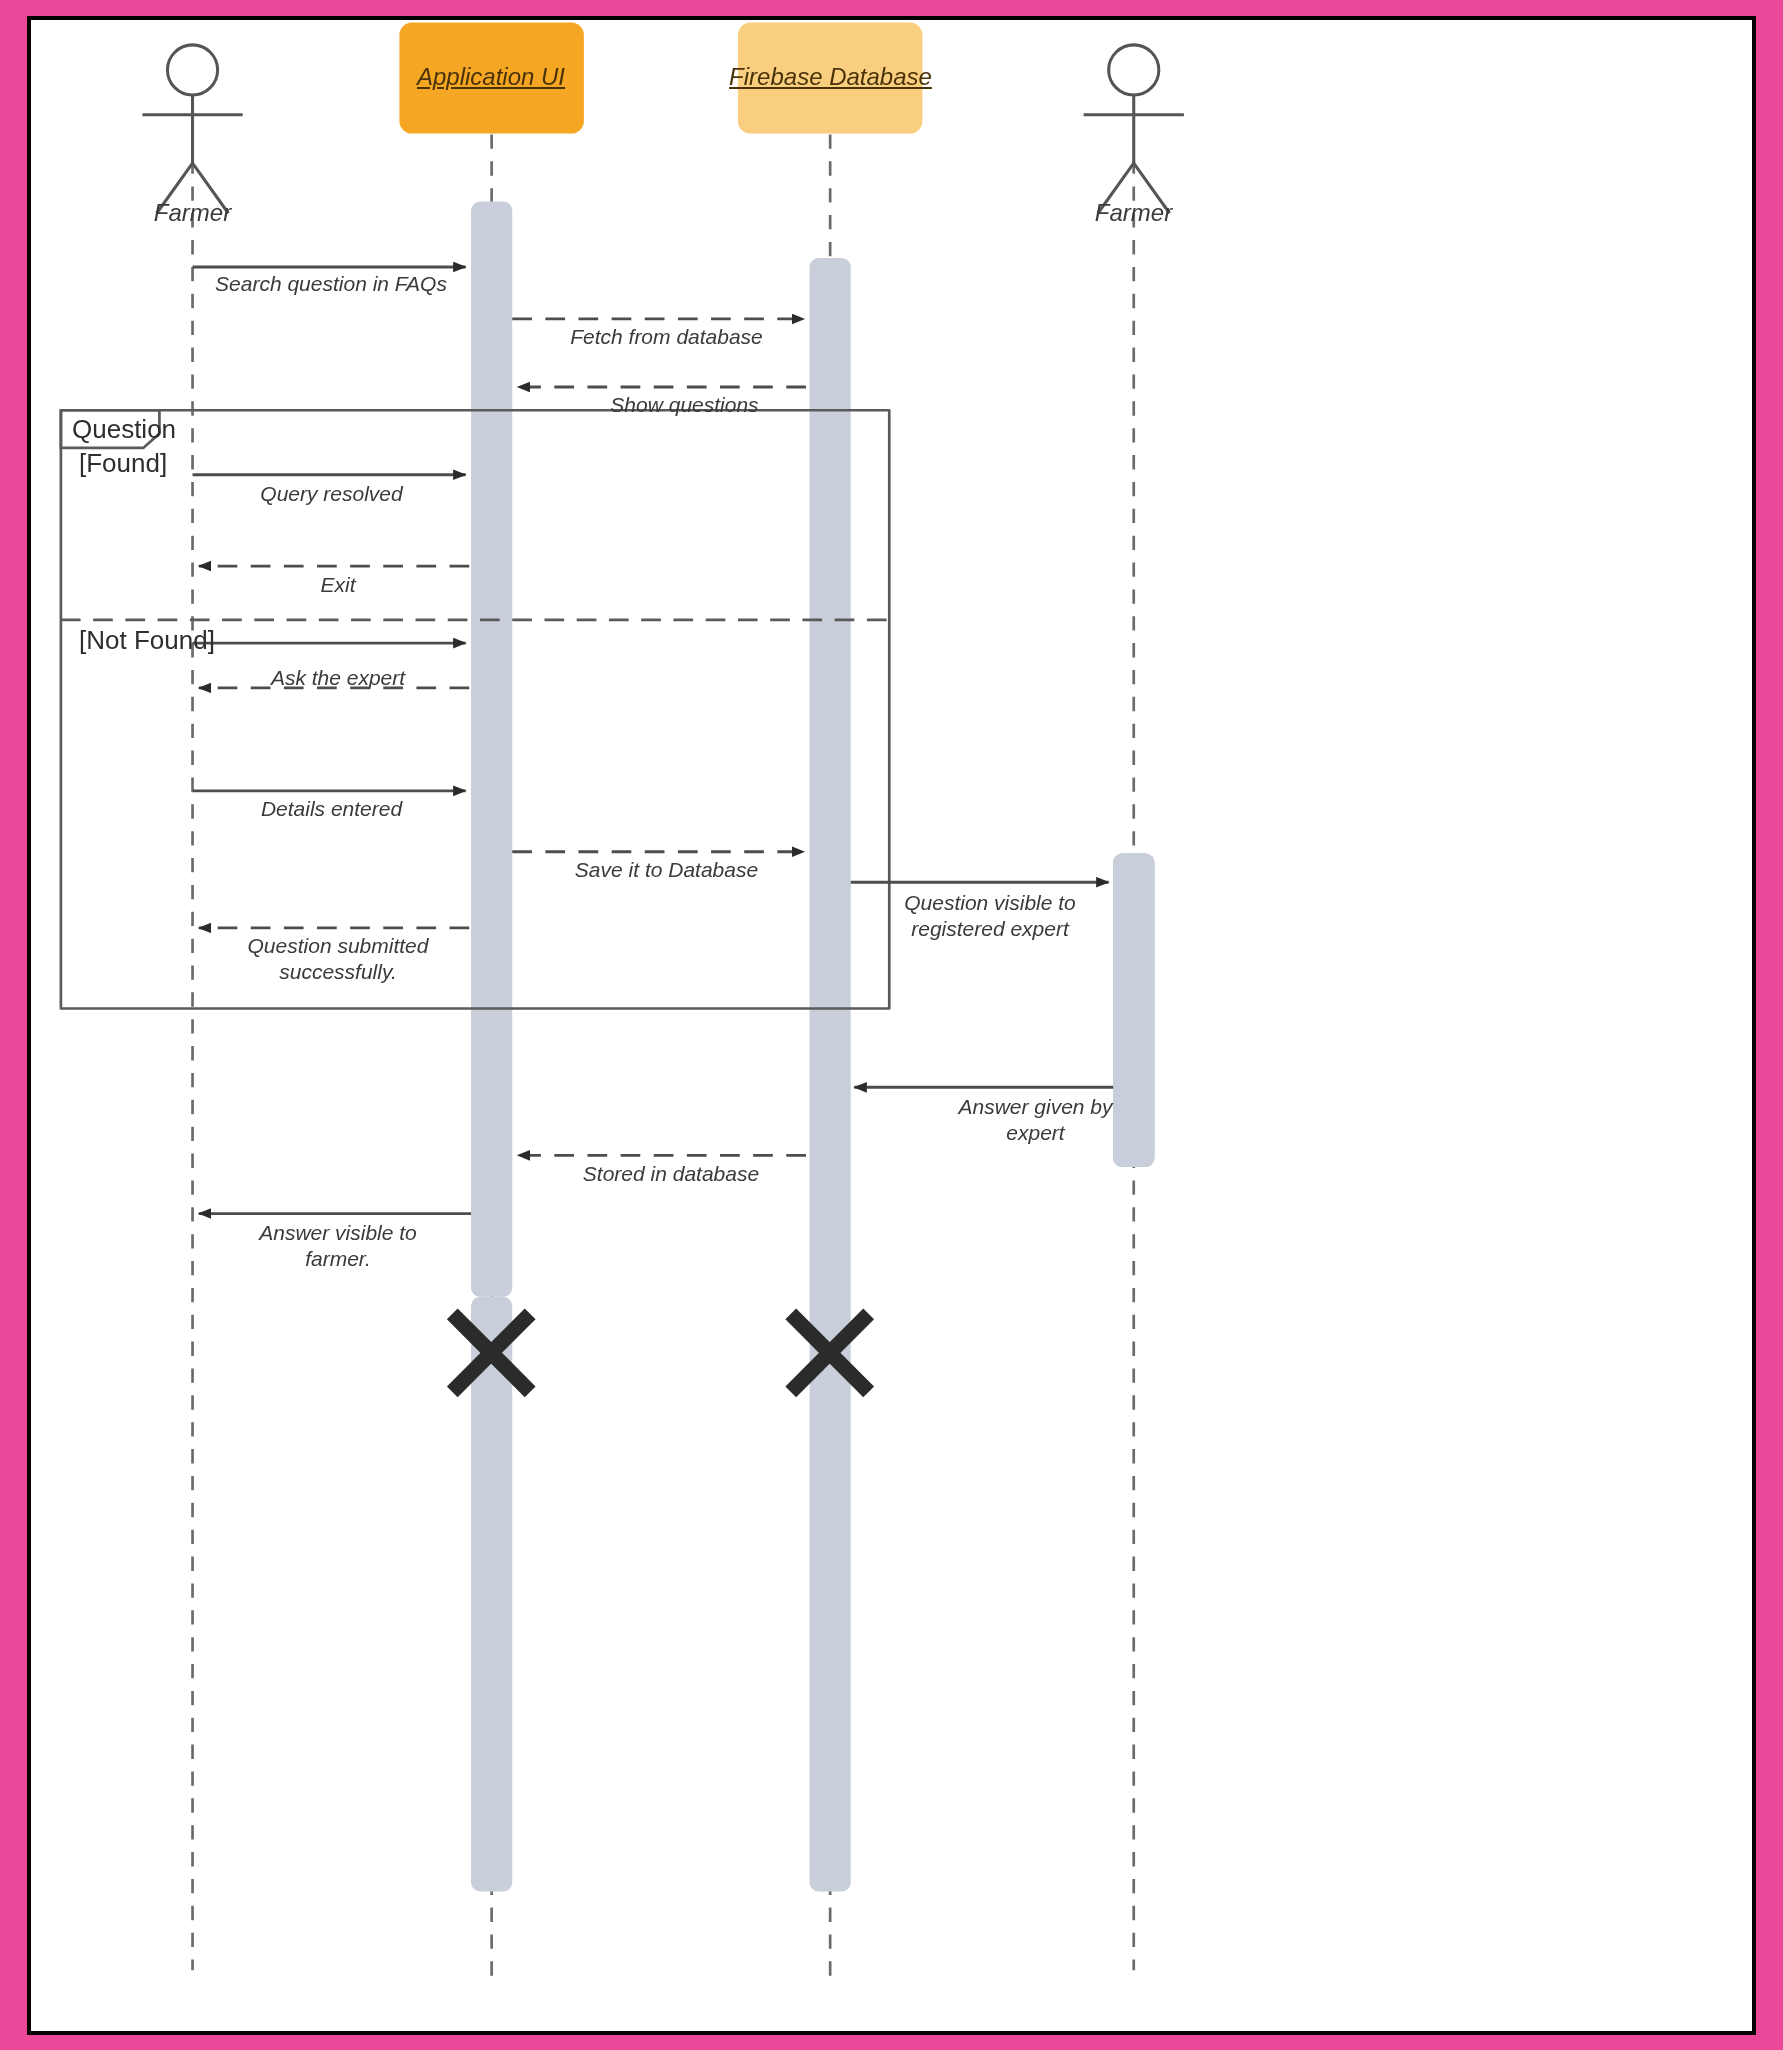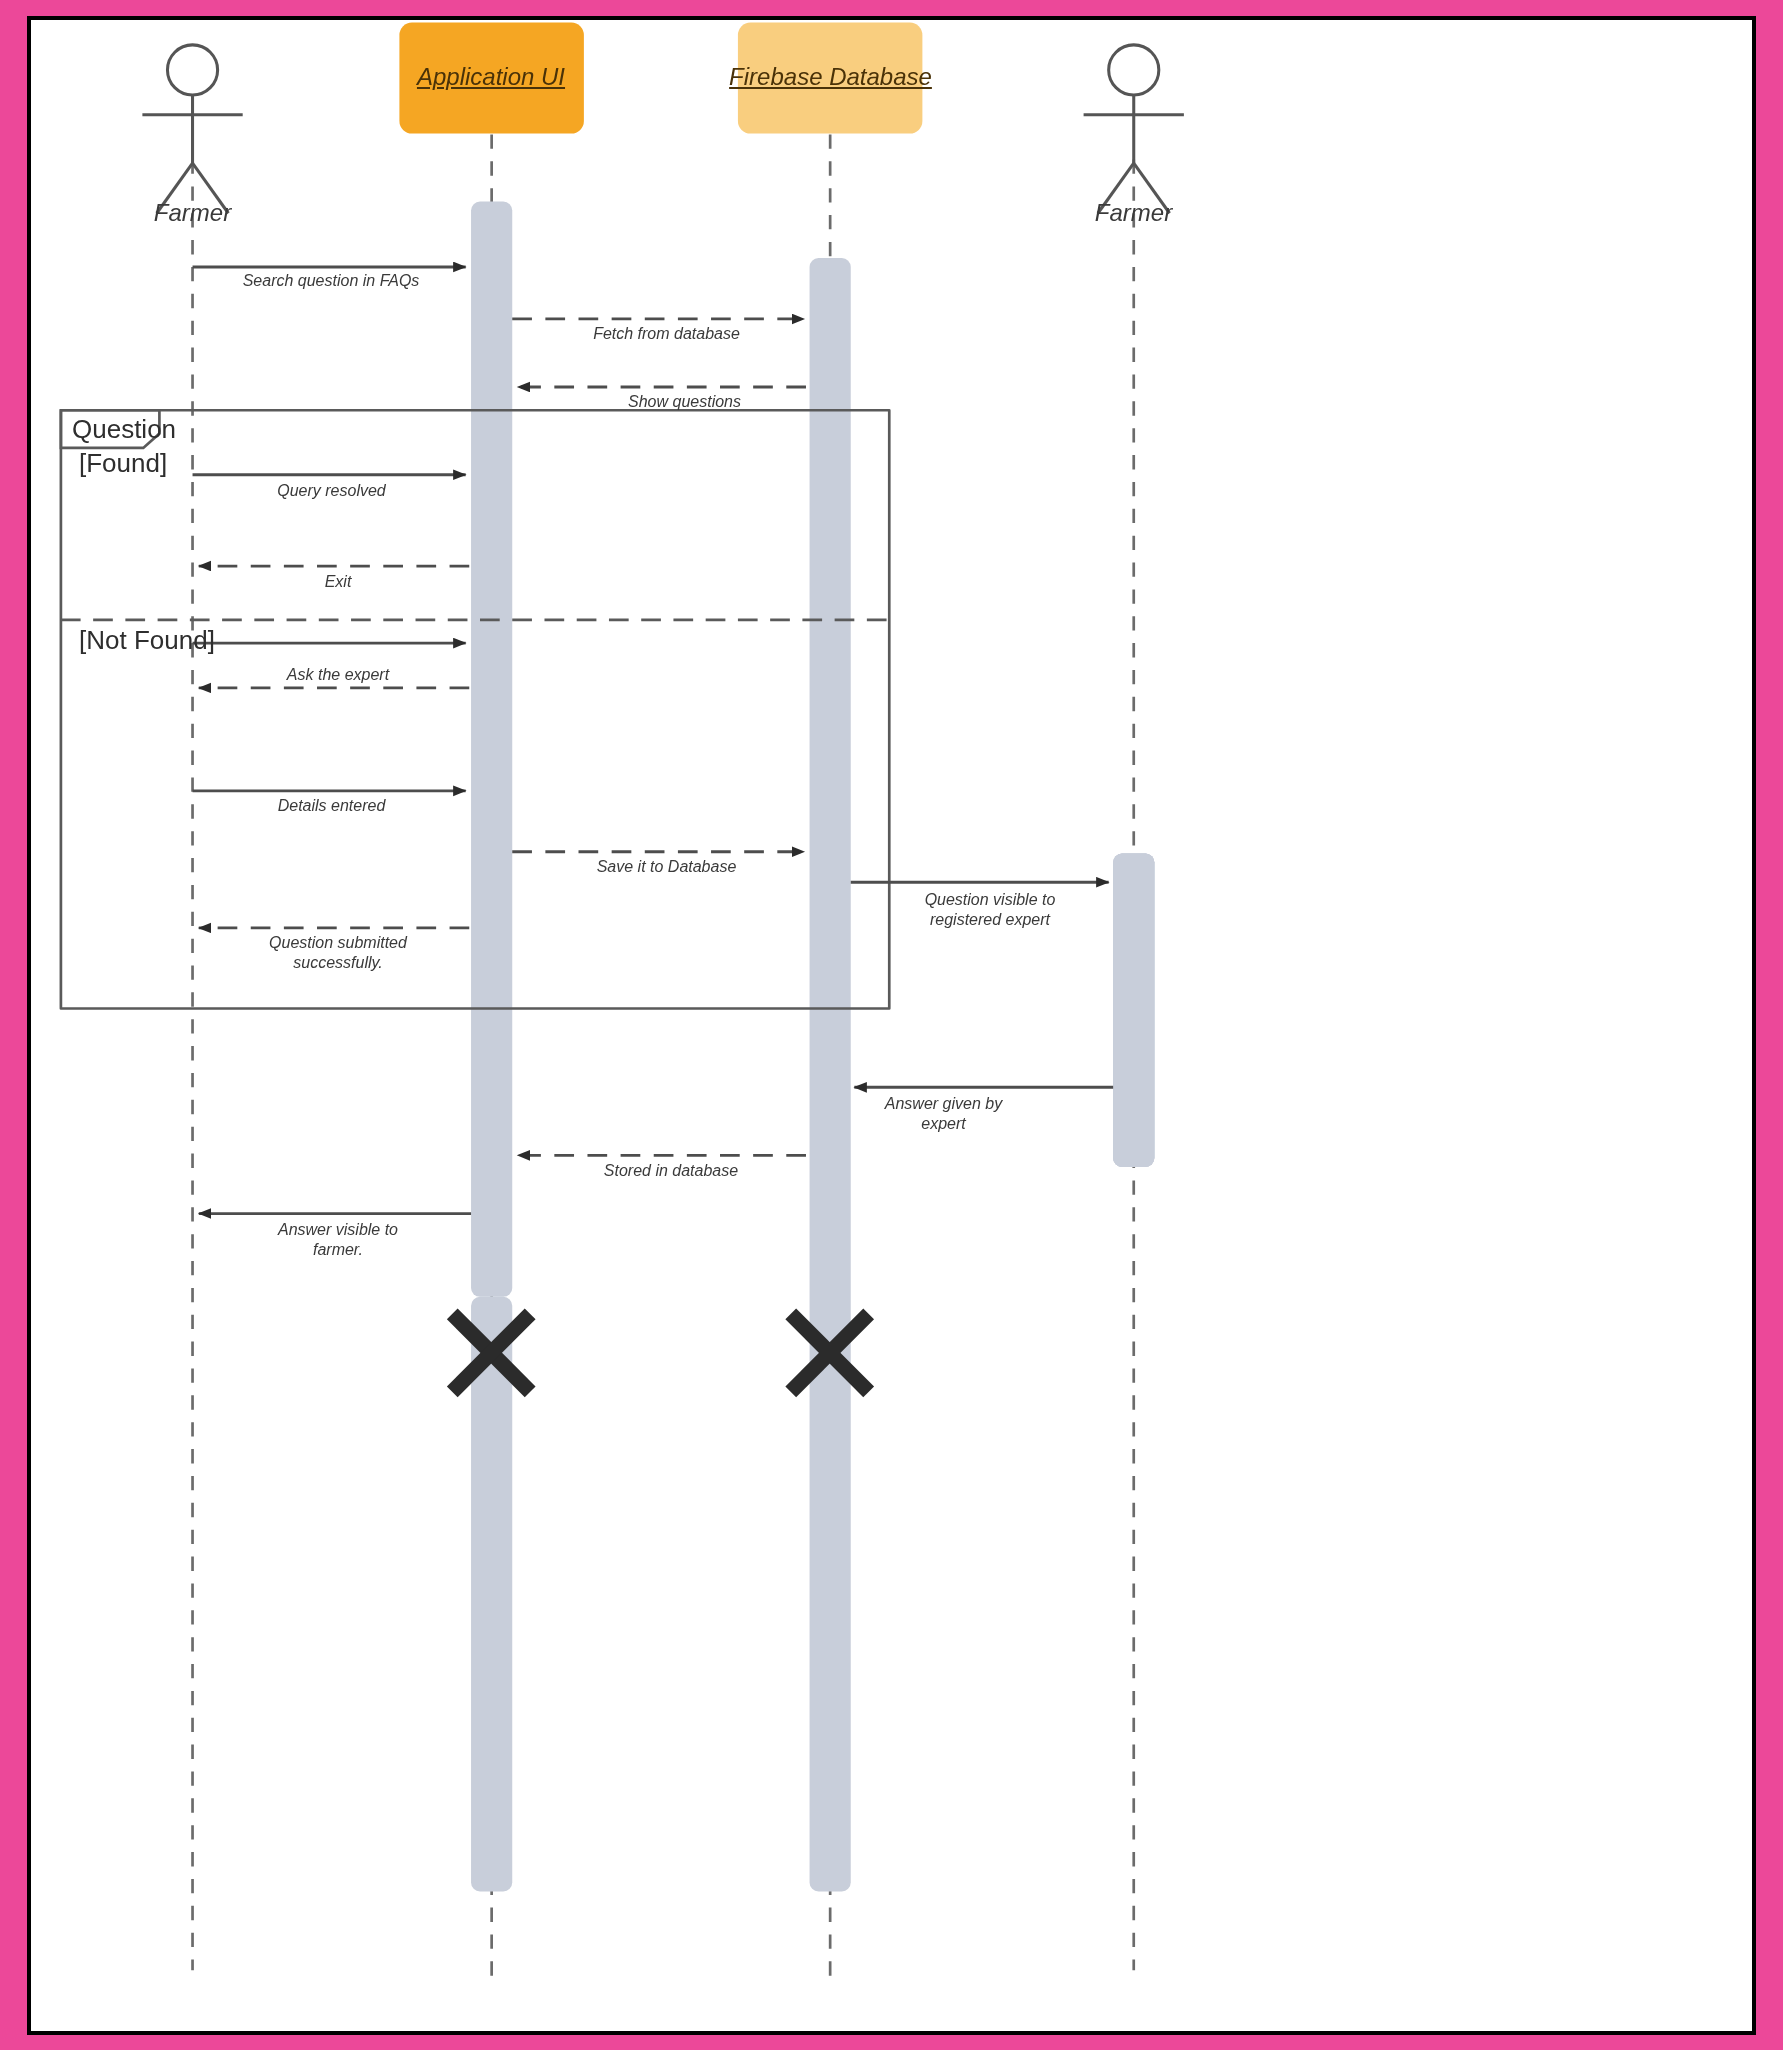--- a/index.html
+++ b/index.html
@@ -1,20 +1,20 @@
 <!DOCTYPE html>
 <html style="font-size:14.3px"><head>
 <meta charset="utf-8">
 <style>
   html,body{margin:0;padding:0;background:#ffffff;}
   body{font-family:"Liberation Sans",sans-serif;}
   #page{position:relative;width:1783px;height:2051px;background:#ec4899;overflow:hidden;}
   #frame{position:absolute;left:27px;top:16px;width:1729px;height:2019px;border:4.5px solid #000;box-sizing:border-box;background:#fff;}
   #canvas{position:absolute;left:0;top:0;width:1783px;height:2051px;}
-  .lbl{position:absolute;font-style:italic;color:#3a3a3a;text-align:center;line-height:1.25;white-space:pre-line;font-size:16px;}
+  .lbl{position:absolute;font-style:italic;color:#3a3a3a;text-align:center;line-height:1.25;white-space:pre-line;font-size:21px;}
   .actor-name{position:absolute;font-style:italic;color:#3a3a3a;text-align:center;font-size:24px;}
   .box-title{position:absolute;font-style:italic;text-decoration:underline;color:#4a3208;text-align:center;font-size:24px;font-weight:500;}
   .frag-title{position:absolute;color:#2e2e2e;font-size:26px;}
   .guard{position:absolute;color:#2e2e2e;font-size:26px;}
 </style>
 </head>
 <body>
 
 <div id="page">
   <div id="frame"></div>
@@ -119,19 +119,19 @@
   <div class="lbl" style="left:528px;top:392px;width:313px;">Show questions</div>
   <div class="lbl" style="left:188px;top:481px;width:287px;">Query resolved</div>
   <div class="lbl" style="left:199px;top:572px;width:278px;">Exit</div>
   <div class="lbl" style="left:199px;top:632px;width:278px;margin-top:33px;">Ask the expert</div>
   <div class="lbl" style="left:188px;top:796px;width:287px;">Details entered</div>
   <div class="lbl" style="left:510px;top:857px;width:313px;">Save it to Database</div>
   <div class="lbl" style="left:860px;top:890px;width:260px;">Question visible to
 registered expert</div>
   <div class="lbl" style="left:199px;top:933px;width:278px;">Question submitted
 successfully.</div>
-  <div class="lbl" style="left:816px;top:1094px;width:255px;">Answer given by
+  <div class="lbl" style="left:908px;top:1094px;width:255px;">Answer given by
 expert</div>
   <div class="lbl" style="left:519px;top:1161px;width:304px;">Stored in database</div>
   <div class="lbl" style="left:199px;top:1220px;width:278px;">Answer visible to
 farmer.</div>
 </div>
 
 
 </body></html>

